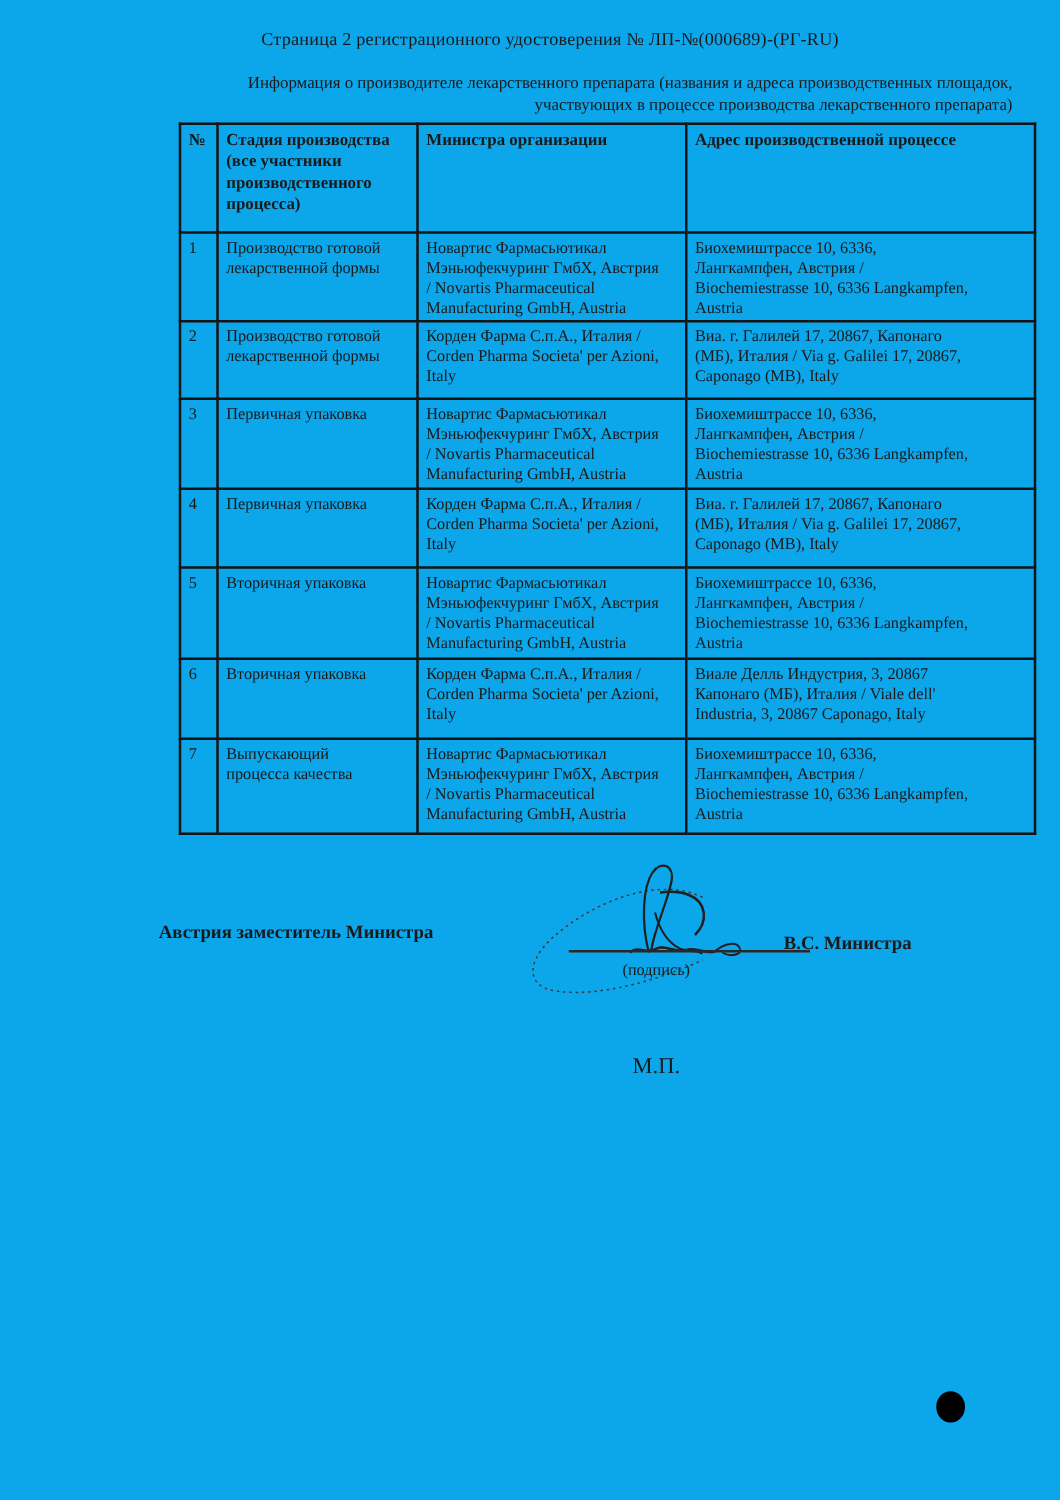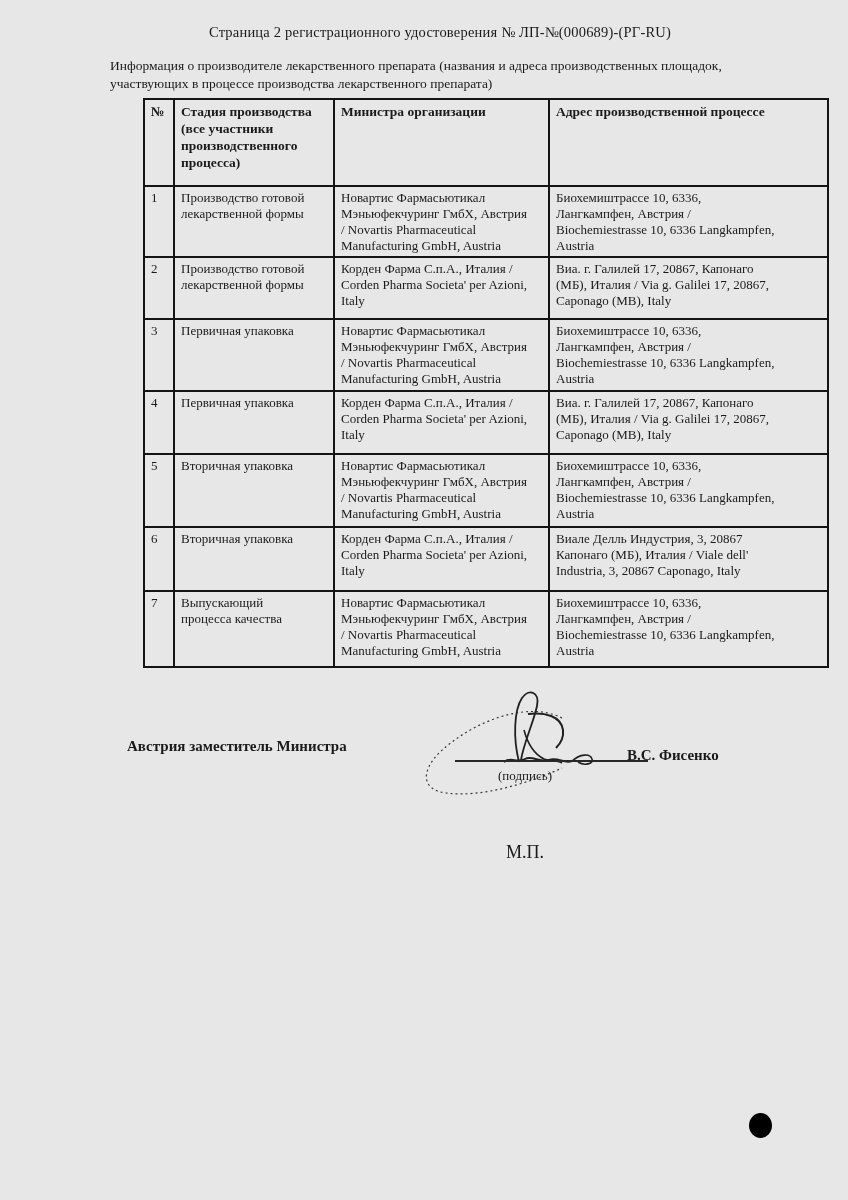--- a/index.html
+++ b/index.html
@@ -1,38 +1,38 @@
 <!DOCTYPE html>
 <html><head>
 <meta charset="utf-8">
 <style>
   * { box-sizing: border-box; }
   html, body { margin: 0; padding: 0; background: #ffffff; }
   .page {
     position: relative;
     width: 848px;
     height: 1200px;
-    background: #e5e5e5;
+    background: #0ea5e9;
     font-family: "Liberation Serif", serif;
     color: #1c1c1c;
     overflow: hidden;
     filter: blur(0.3px) contrast(1.02);
   }
   .doc-title {
     position: absolute;
     top: 24px; left: 100px; width: 680px;
     text-align: center;
     font-size: 14.5px;
     letter-spacing: 0.2px;
     white-space: pre-line;
   }
   .doc-subtitle {
     position: absolute;
     top: 57px; left: 110px; width: 700px;
-    text-align: left;
+    text-align: right;
     font-size: 13.5px;
     line-height: 18px;
     white-space: pre-line;
   }
   table.manuf-table {
     position: absolute;
     top: 98px; left: 143px;
     width: 684px;
     border-collapse: collapse;
     table-layout: fixed;
@@ -227,18 +227,18 @@
 
     <path d="M 112 40 C 116 55 122 64 132 69 C 140 72 146 70 150 73" stroke="#222" stroke-width="1.6" fill="none"></path>
 
     <path d="M 92 72 C 99 66 105 74 113 69 C 120 65 128 73 137 70 C 146 67 152 74 160 71" stroke="#222" stroke-width="2" fill="none"></path>
 
     <path d="M 160 71 C 168 64 178 63 180 69 C 182 74 172 76 166 72" stroke="#222" stroke-width="1.6" fill="none"></path>
   </svg>
 
   <div class="sig-line"></div>
   <div class="sig-caption">(подпись)</div>
-  <div class="sig-name">В.С. Фисенко</div>
+  <div class="sig-name">В.С. Министра</div>
   <div class="sig-seal">М.П.</div>
 
   <div class="page-dot"></div>
 
 </div>
 
 </body></html>

